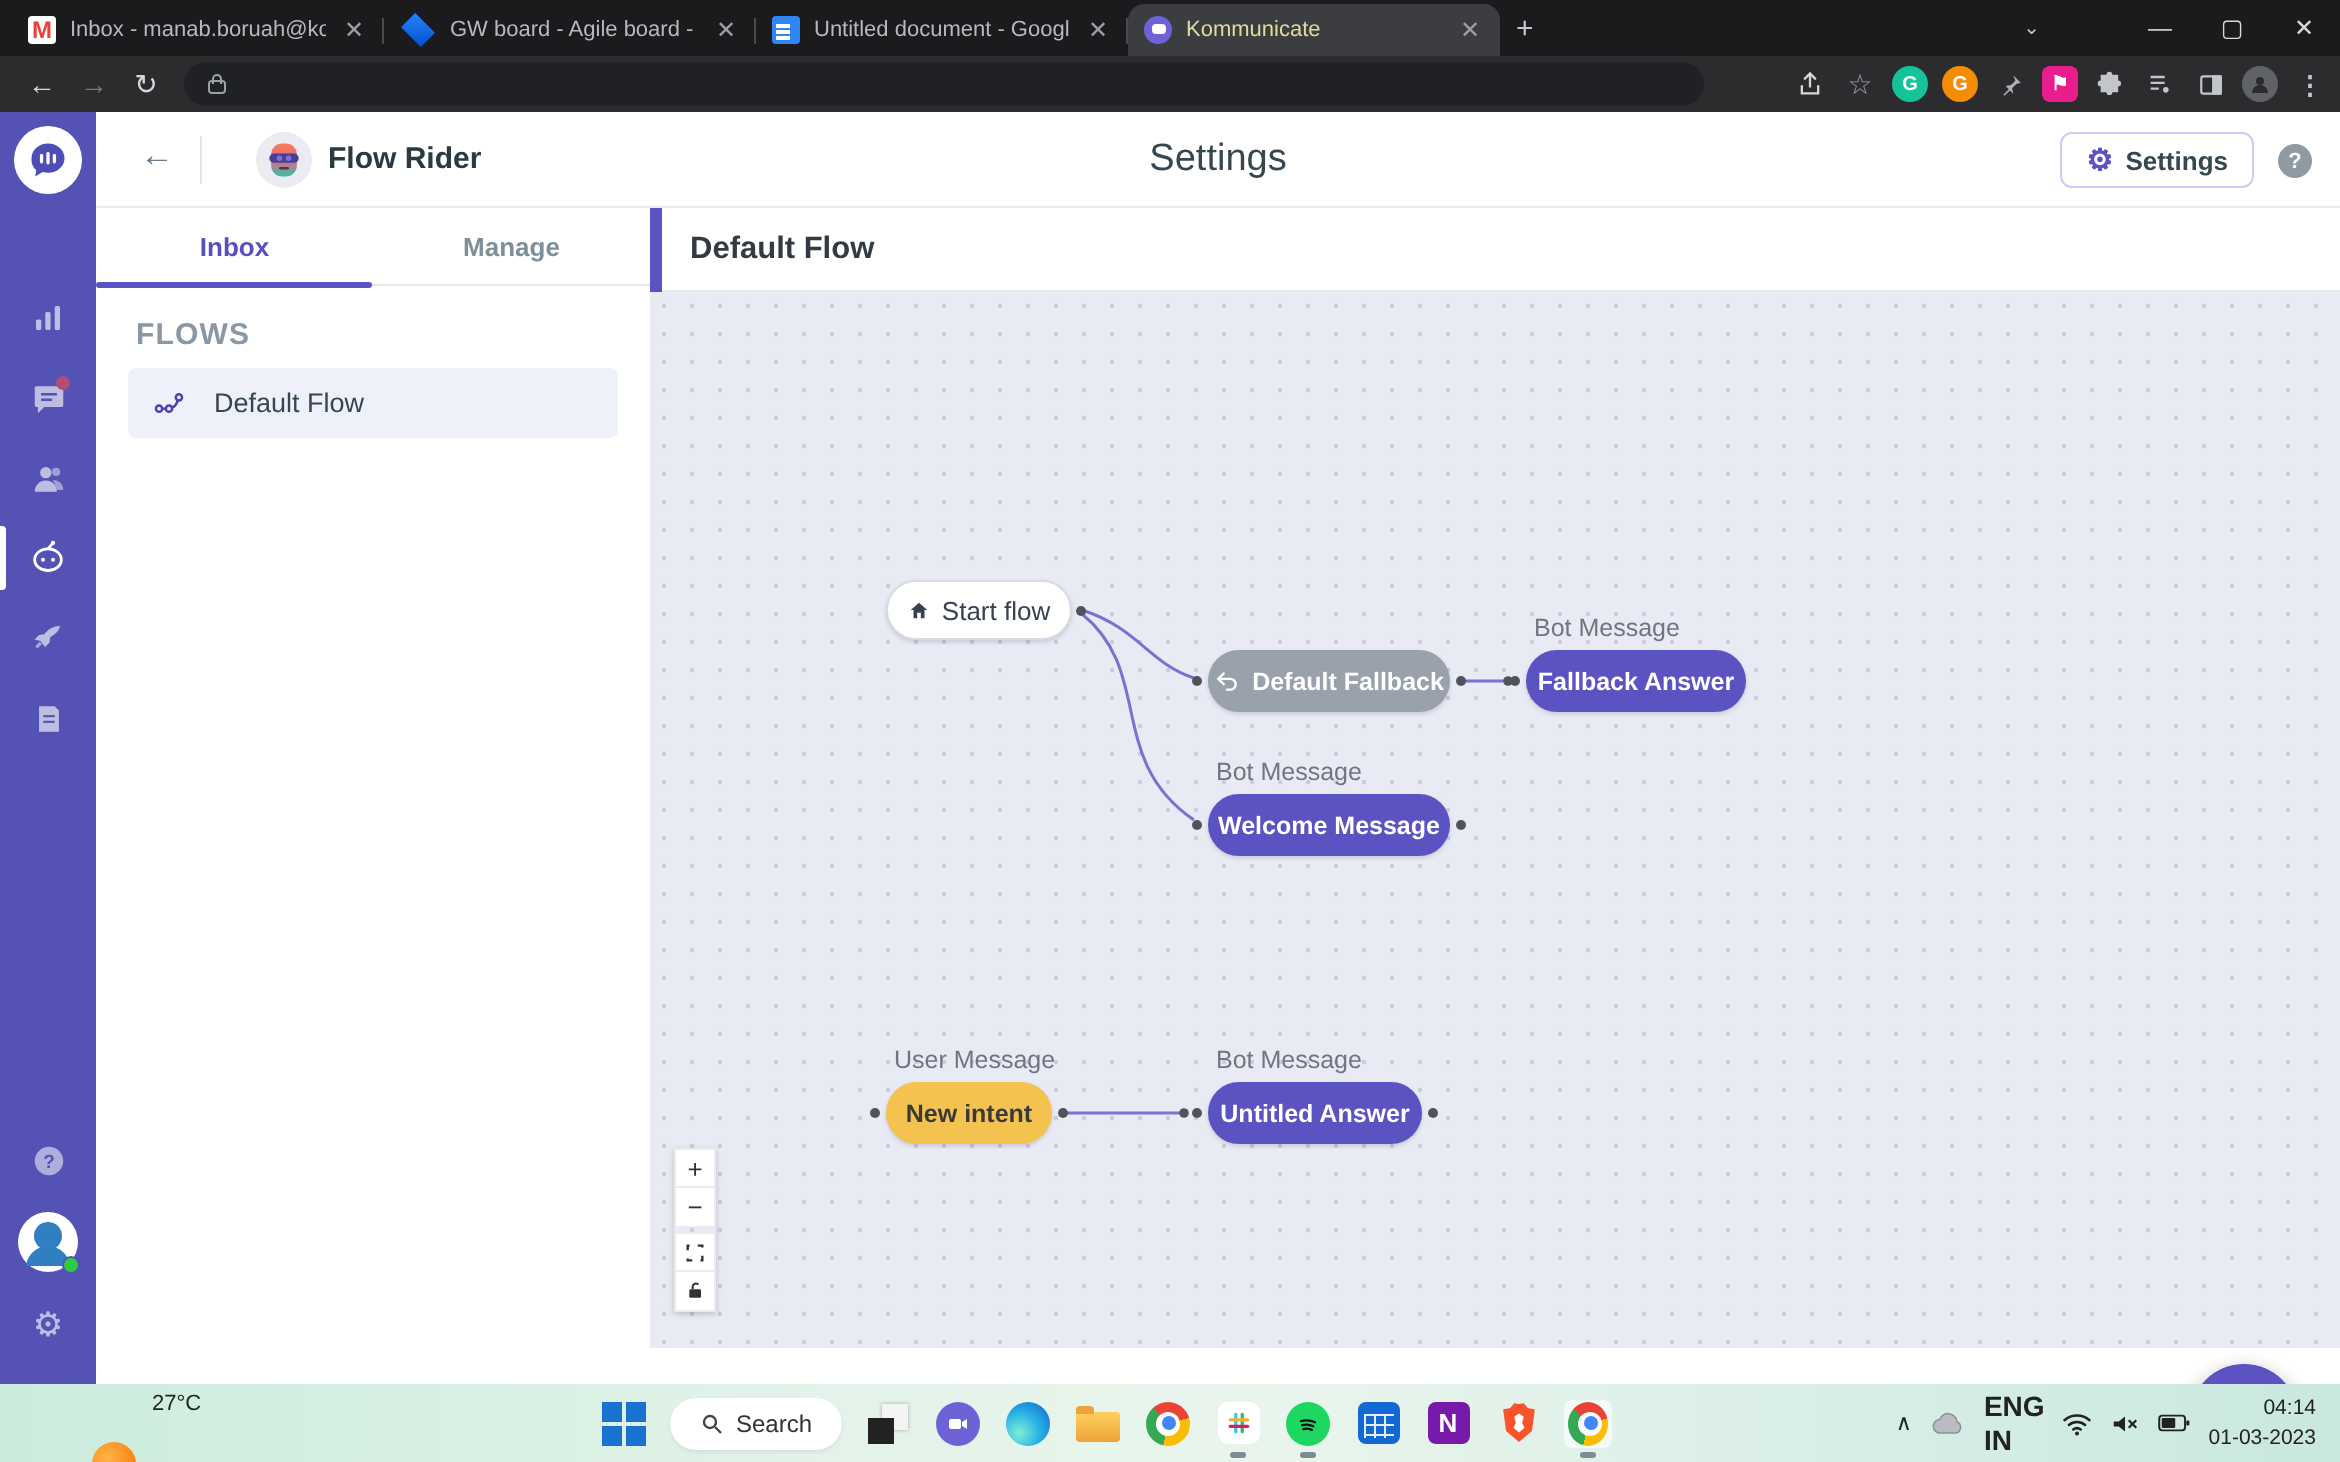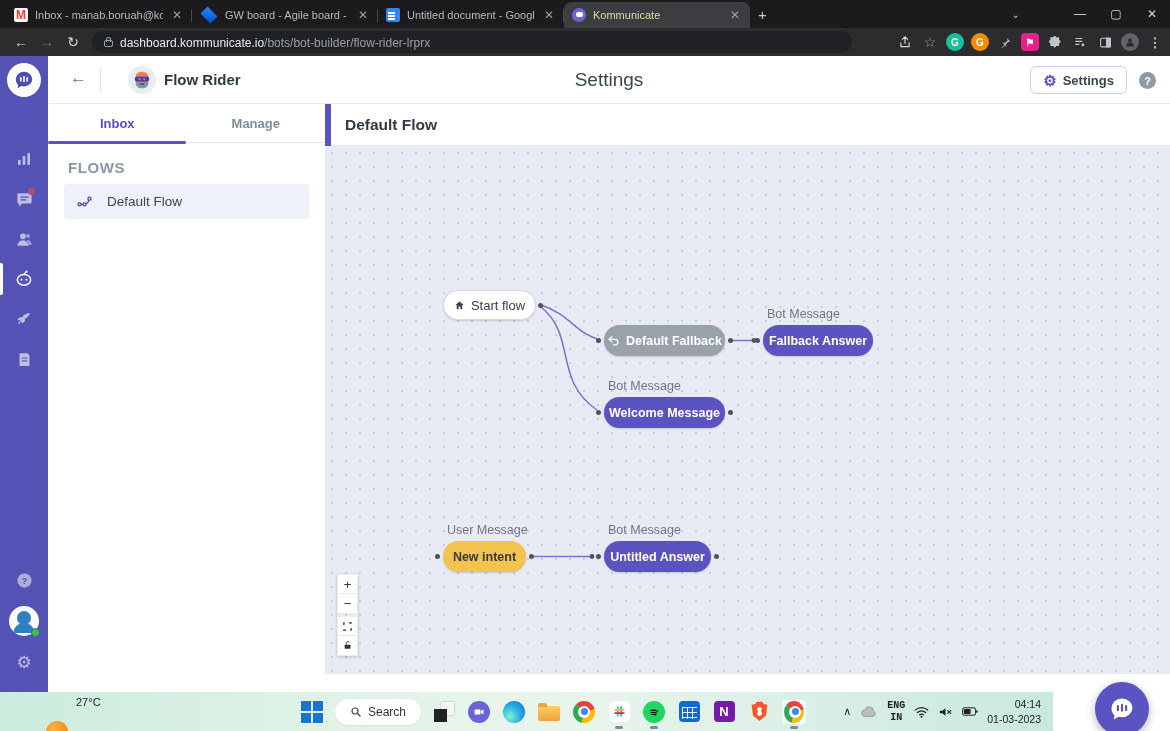--- a/index.html
+++ b/index.html
@@ -96,21 +96,21 @@
   
   #zoom-controls { position:absolute; left:12px; bottom:18px; width:21px; box-shadow:0 1px 3px rgba(0,0,0,.2); }
   .zbtn { width:21px; height:20px; background:#fff; border:1px solid #ececec; display:flex; align-items:center; justify-content:center; font-size:13px; color:#333; }
   .zbtn + .zbtn { border-top:none; }
   .zbtn.gap { margin-top:2px; border-top:1px solid #ececec; }
 
   
   #chat-widget { position:absolute; left:1095px; top:626px; width:54px; height:54px; border-radius:50%; background:#5b53c2; box-shadow:0 3px 10px rgba(0,0,0,.3); display:flex; align-items:center; justify-content:center; }
 
   
-  #taskbar { position:absolute; top:692px; left:0; width:1053px; height:39px; background:linear-gradient(90deg,#cbecdd 0%,#e3f3e9 35%,#e9f5ec 55%,#c9e8e0 100%); }
+  #taskbar { position:absolute; top:692px; left:0; width:1170px; height:39px; background:linear-gradient(90deg,#cbecdd 0%,#e3f3e9 35%,#e9f5ec 55%,#c9e8e0 100%); }
   #weather { position:absolute; left:46px; top:4px; display:flex; align-items:center; gap:8px; }
   #weather .sun { width:22px; height:22px; border-radius:50%; background:radial-gradient(circle at 35% 35%,#ffb347,#f57200); }
   #weather .t { font-size:11px; color:#222; line-height:1.25; }
   #weather .c { font-size:10.5px; color:#444; line-height:1.2;margin-top:46px; }
   #tb-center { position:absolute; left:300px; top:0; height:39px; display:flex; align-items:center; gap:11px; }
   .tb-ic { width:24px; height:24px; position:relative; display:flex; align-items:center; justify-content:center; }
   .tb-run:after { content:""; position:absolute; bottom:-5px; left:8px; width:8px; height:2.5px; border-radius:2px; background:#7d8d96; }
   .tb-active { background:rgba(255,255,255,.65); border-radius:4px; padding:2px; }
   #win-logo { display:grid; grid-template-columns:10px 10px; grid-template-rows:10px 10px; gap:2px; }
   #win-logo i { background:#1873d3; }
@@ -126,21 +126,21 @@
   .ic-chrome { width:22px; height:22px; border-radius:50%; background:conic-gradient(from -45deg,#ea4335 0 33%,#fbbc05 0 66%,#34a853 0 100%); position:relative; }
   .ic-chrome:before { content:""; position:absolute; left:5px; top:5px; width:12px; height:12px; border-radius:50%; background:#fff; }
   .ic-chrome:after { content:""; position:absolute; left:7.5px; top:7.5px; width:7px; height:7px; border-radius:50%; background:#4285f4; }
   .ic-slack { width:21px; height:21px; background:#fff; border-radius:5px; display:flex; align-items:center; justify-content:center; }
   .ic-spotify { width:22px; height:22px; background:#1ed760; border-radius:50%; display:flex; align-items:center; justify-content:center; }
   .ic-cal { width:21px; height:21px; background:#1269d3; border-radius:4px; position:relative; }
   .ic-cal:before { content:""; position:absolute; left:3px; top:6px; right:3px; bottom:3px;
      background-image:linear-gradient(#fff 1px, transparent 1px),linear-gradient(90deg,#fff 1px, transparent 1px); background-size:5px 5px; opacity:.9; }
   .ic-onenote { width:21px; height:21px; background:#7719aa; border-radius:4px; color:#fff; font-size:13px; font-weight:bold; display:flex; align-items:center; justify-content:center; }
   #tb-tray { position:absolute; right:12px; top:0; height:39px; display:flex; align-items:center; gap:9px; color:#222; }
-  #tray-lang { font-size:10px; text-align:center; line-height:1.2; font-weight:bold;font-family:Liberation Mono, monospace; }
+  #tray-lang { font-size:14px; line-height:1.2; font-weight:bold; }
   #tray-clock { font-size:10.5px; text-align:right; line-height:1.35; }
   .tray-glyph { font-size:11px; color:#222; }
 </style>
 </head>
 <body>
 
 <div id="tabstrip">
   <div id="tabs">
       <div class="tab">
         <span class="fav fav-gmail">M</span>
@@ -171,21 +171,20 @@
     <span>✕</span>
   </div>
 </div>
 
 <div id="toolbar">
   <span class="nav-btn" style="margin-left:8px">←</span>
   <span class="nav-btn dim">→</span>
   <span class="nav-btn">↻</span>
   <div id="omnibox">
     <span class="lock"></span>
-    <span><span class="host">dashboard.kommunicate.io</span><span class="path">/bots/bot-builder/flow-rider-lrprx</span></span>
   </div>
 </div>
 <div id="toolbar-right">
   <span class="ext">
     <svg width="14" height="14" viewBox="0 0 24 24" fill="none" stroke="#d5d7d9" stroke-width="2">
         <path d="M12 3v12M7 8l5-5 5 5M5 13v7h14v-7"></path>
       </svg>
   </span>
   <span class="ext" style="color:#9aa0a6;font-size:14px;font-weight:normal">☆</span>
   <span class="ext" style="background:#15c39a;border-radius:50%">G</span>

